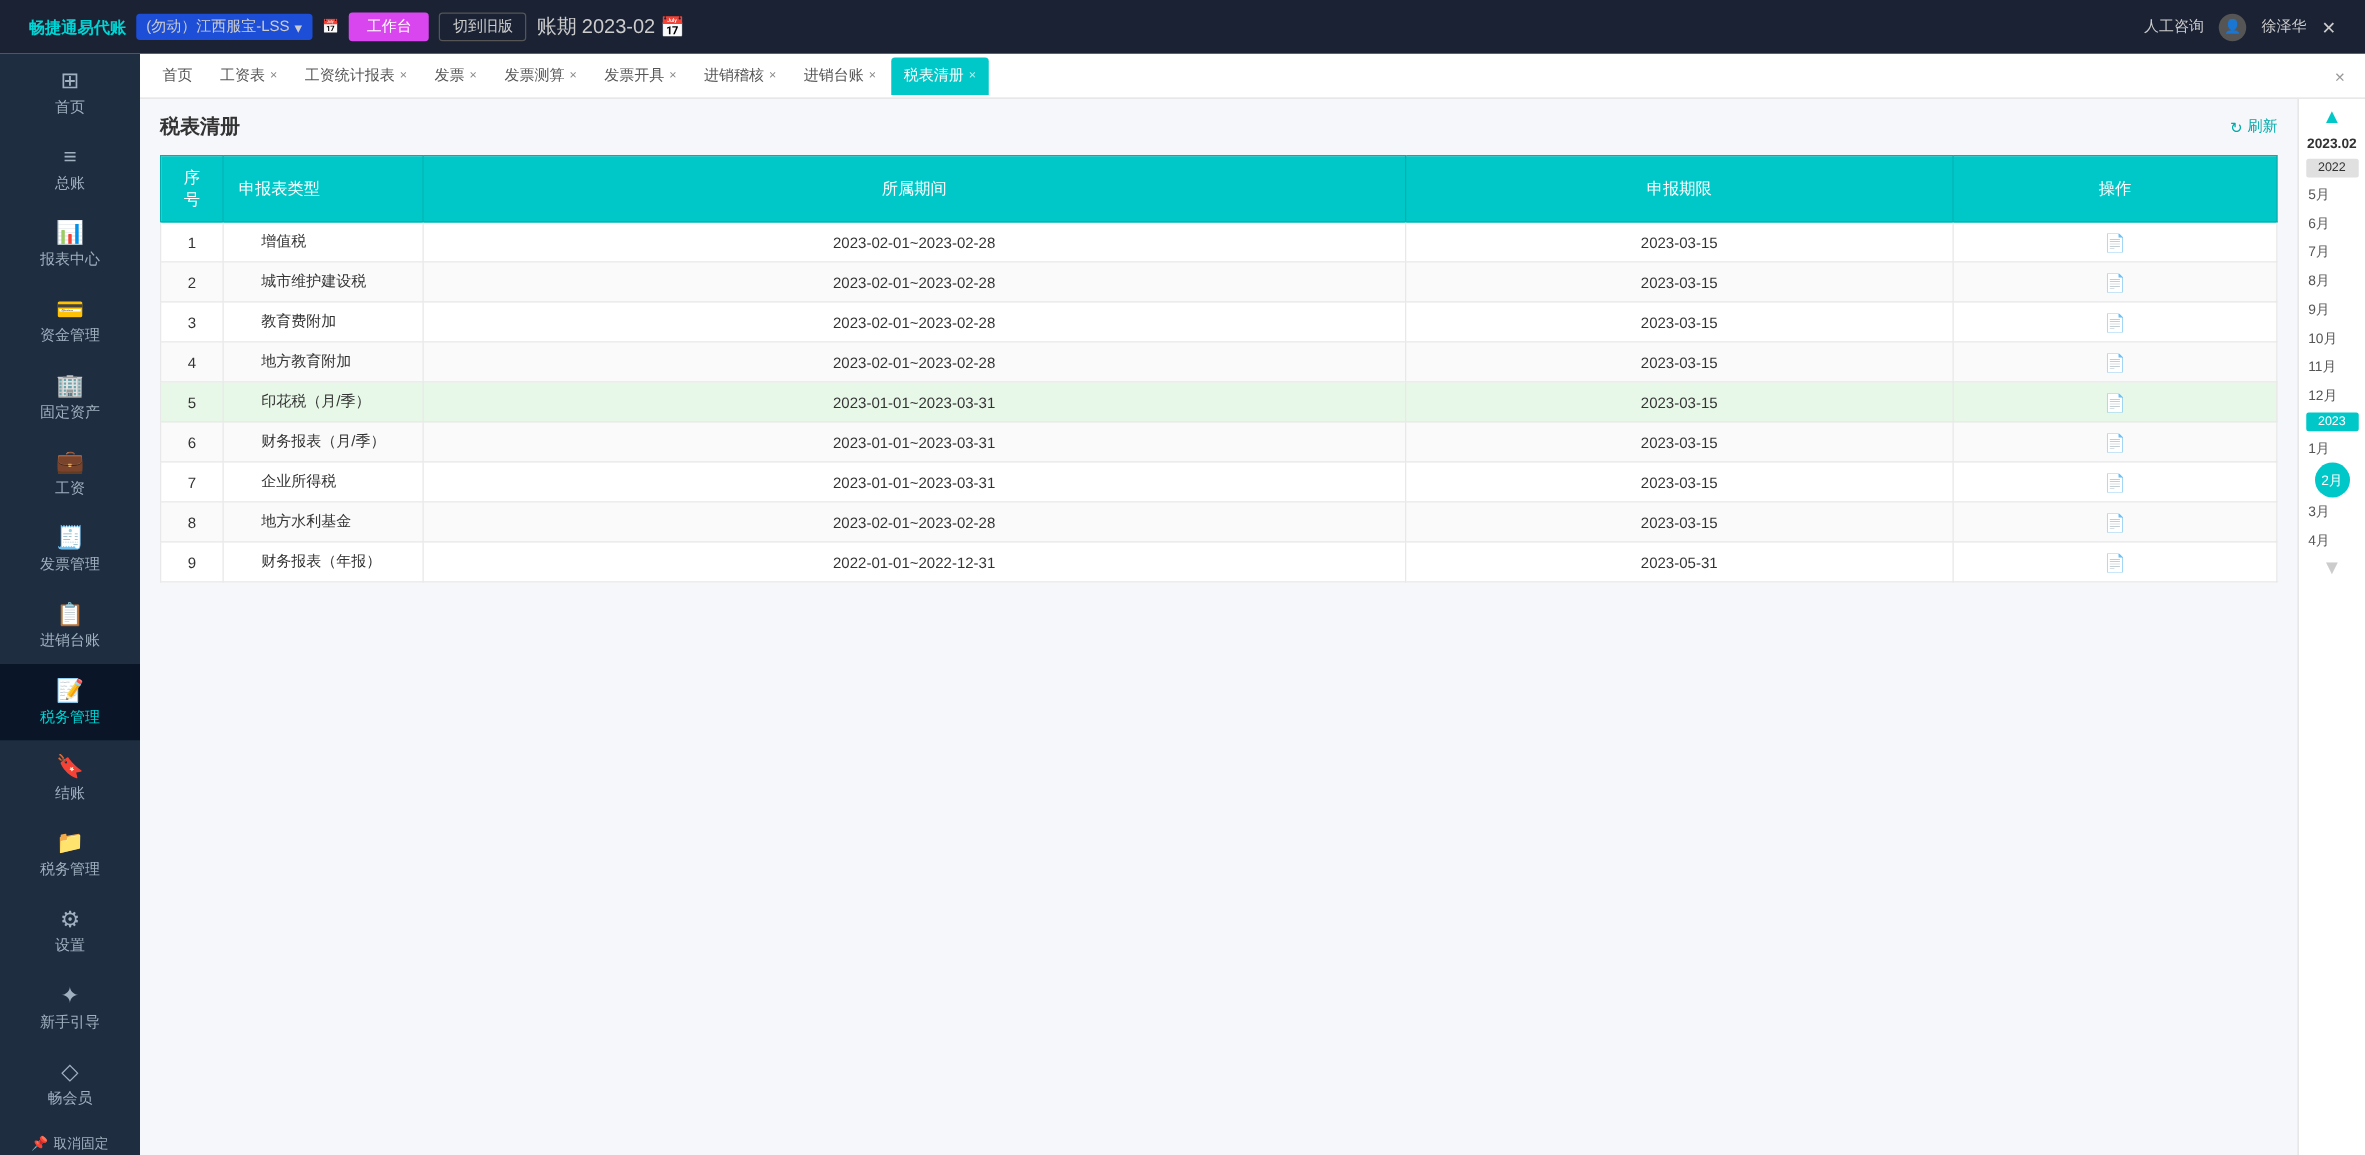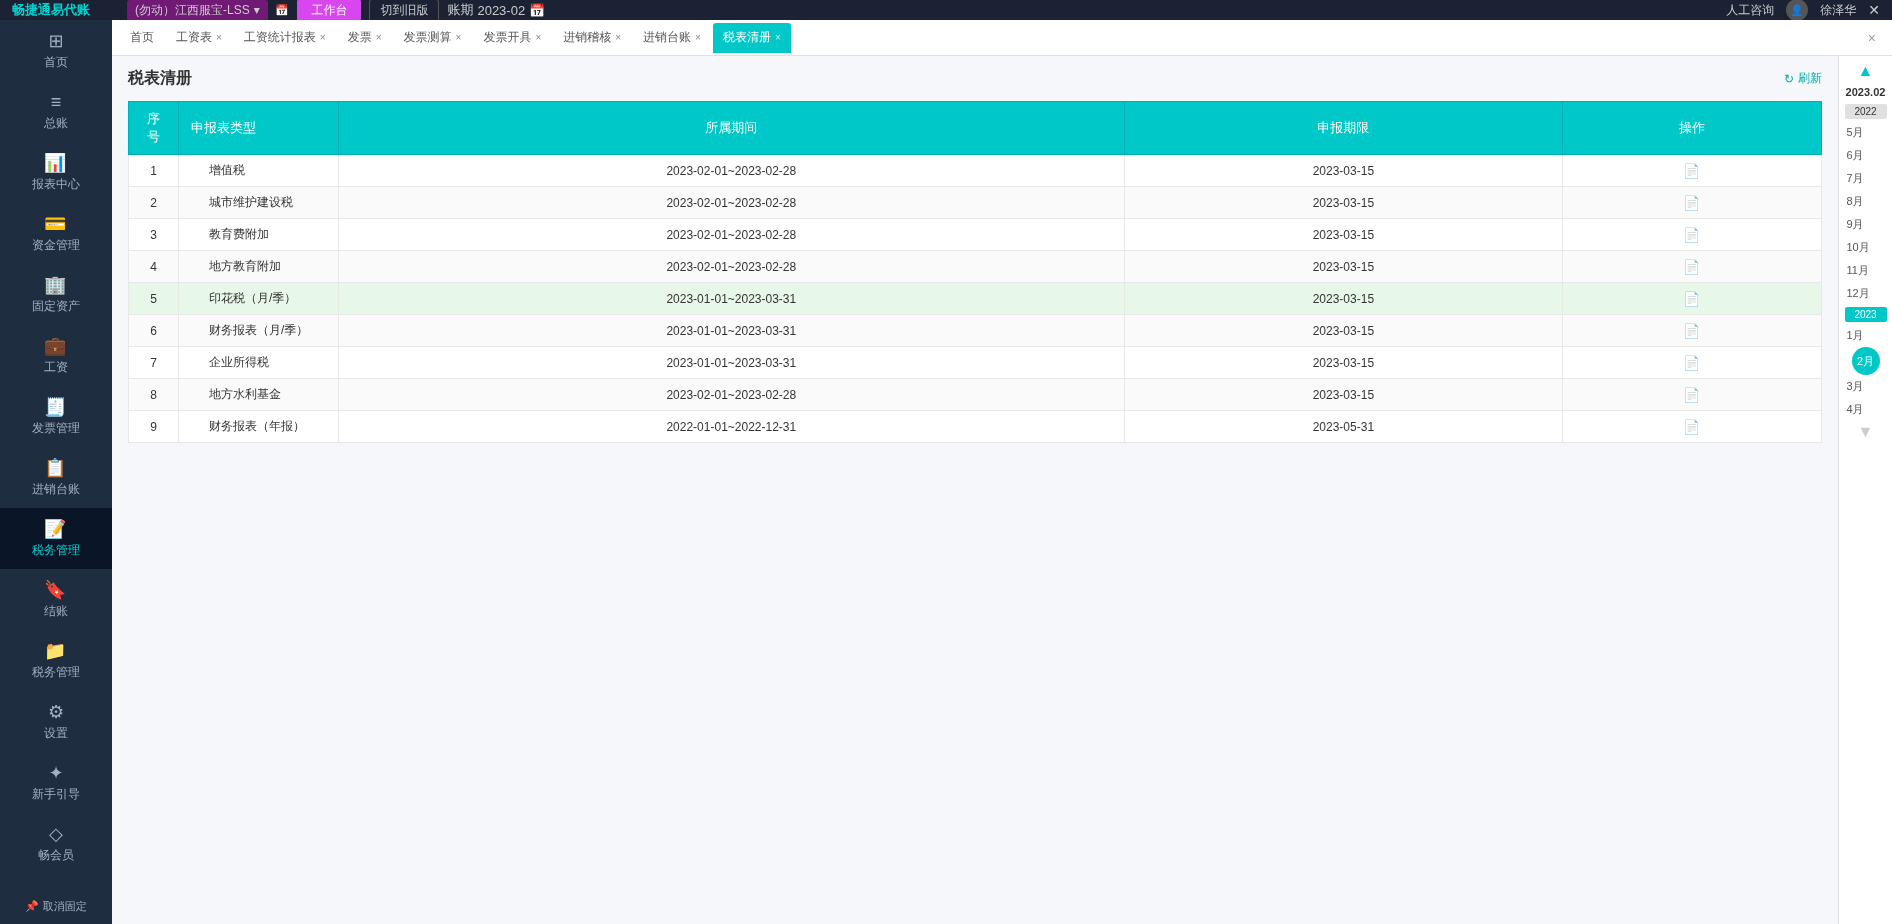--- a/index.html
+++ b/index.html
@@ -1,43 +1,42 @@
 <!DOCTYPE html>
 <html><head>
   <meta charset="utf-8">
   <style>
     * { box-sizing: border-box; margin: 0; padding: 0; }
     body { font-family: 'Microsoft YaHei', Arial, sans-serif; font-size: 13px; background: #f0f2f5; display: flex; flex-direction: column; height: 924px; overflow: hidden; }
 
     
     .top-bar {
-      height: 20px;
+      height: 43px;
       background: #1a2233;
       display: flex;
       align-items: center;
-      padding: 0 12px;
+      padding: 0 23px;
       gap: 8px;
       flex-shrink: 0;
     }
     .top-bar-logo {
       color: #00d4d4;
       font-size: 13px;
       font-weight: bold;
       white-space: nowrap;
     }
     .top-bar-company {
       color: #ccc;
       font-size: 12px;
       display: flex;
       align-items: center;
       gap: 4px;
-      background: #701a75;
+      background: #1d4ed8;
       padding: 2px 8px;
       border-radius: 3px;
-      margin-left: 29px;
     }
     .top-bar-btn {
       background: #d946ef;
       color: white;
       border: none;
       padding: 3px 14px;
       border-radius: 3px;
       cursor: pointer;
       font-size: 12px;
     }
@@ -45,21 +44,21 @@
       background: transparent;
       color: #ccc;
       border: 1px solid #555;
       padding: 2px 10px;
       border-radius: 3px;
       cursor: pointer;
       font-size: 12px;
     }
     .top-bar-period {
       color: #ccc;
-      font-size: 13px;
+      font-size: 16px;
       display: flex;
       align-items: center;
       gap: 4px;
     }
     .top-bar-right {
       margin-left: auto;
       display: flex;
       align-items: center;
       gap: 12px;
       color: #ccc;

